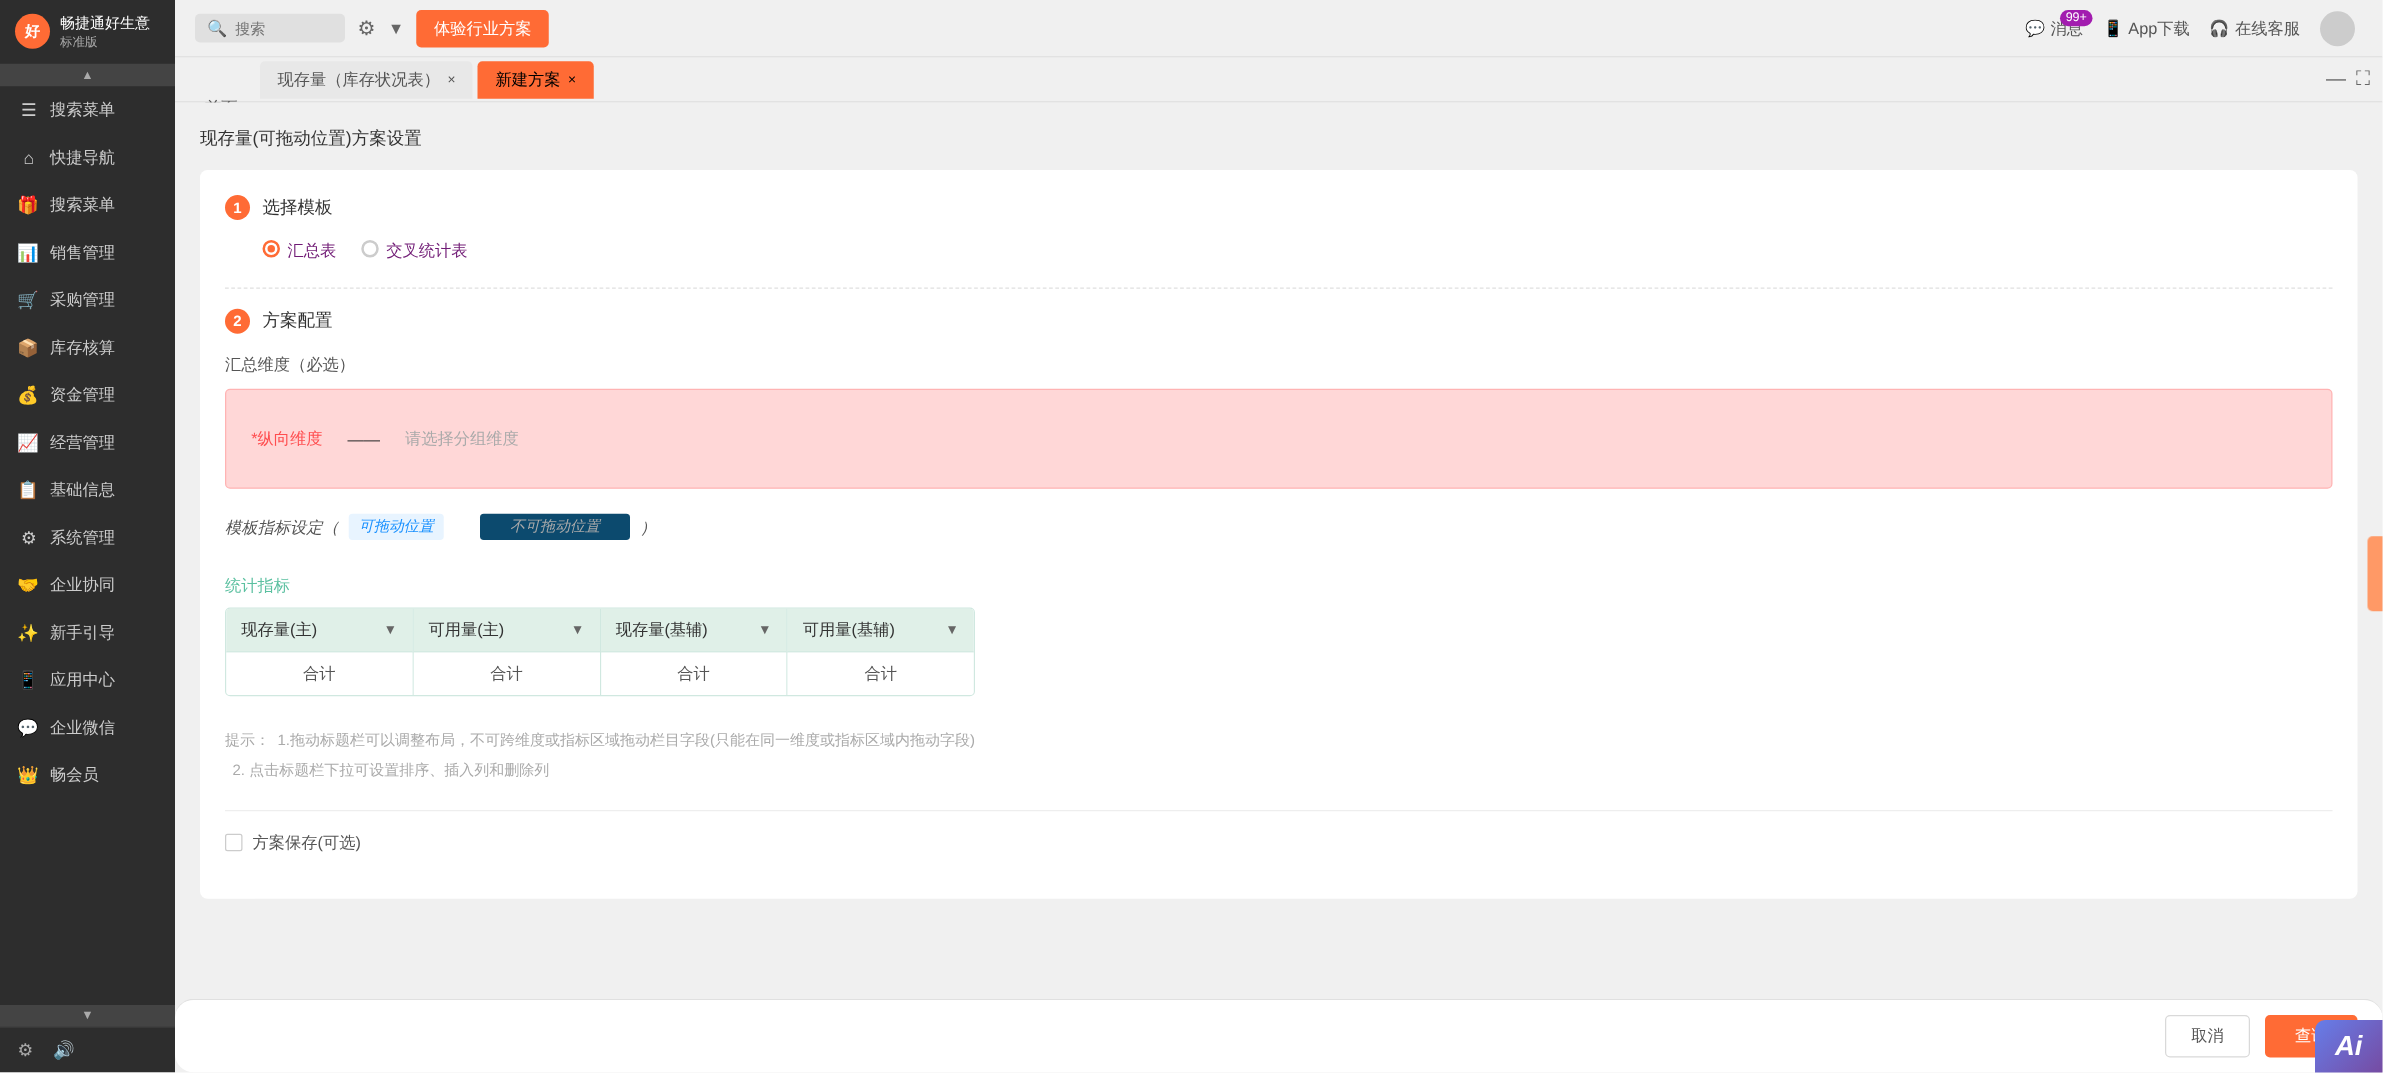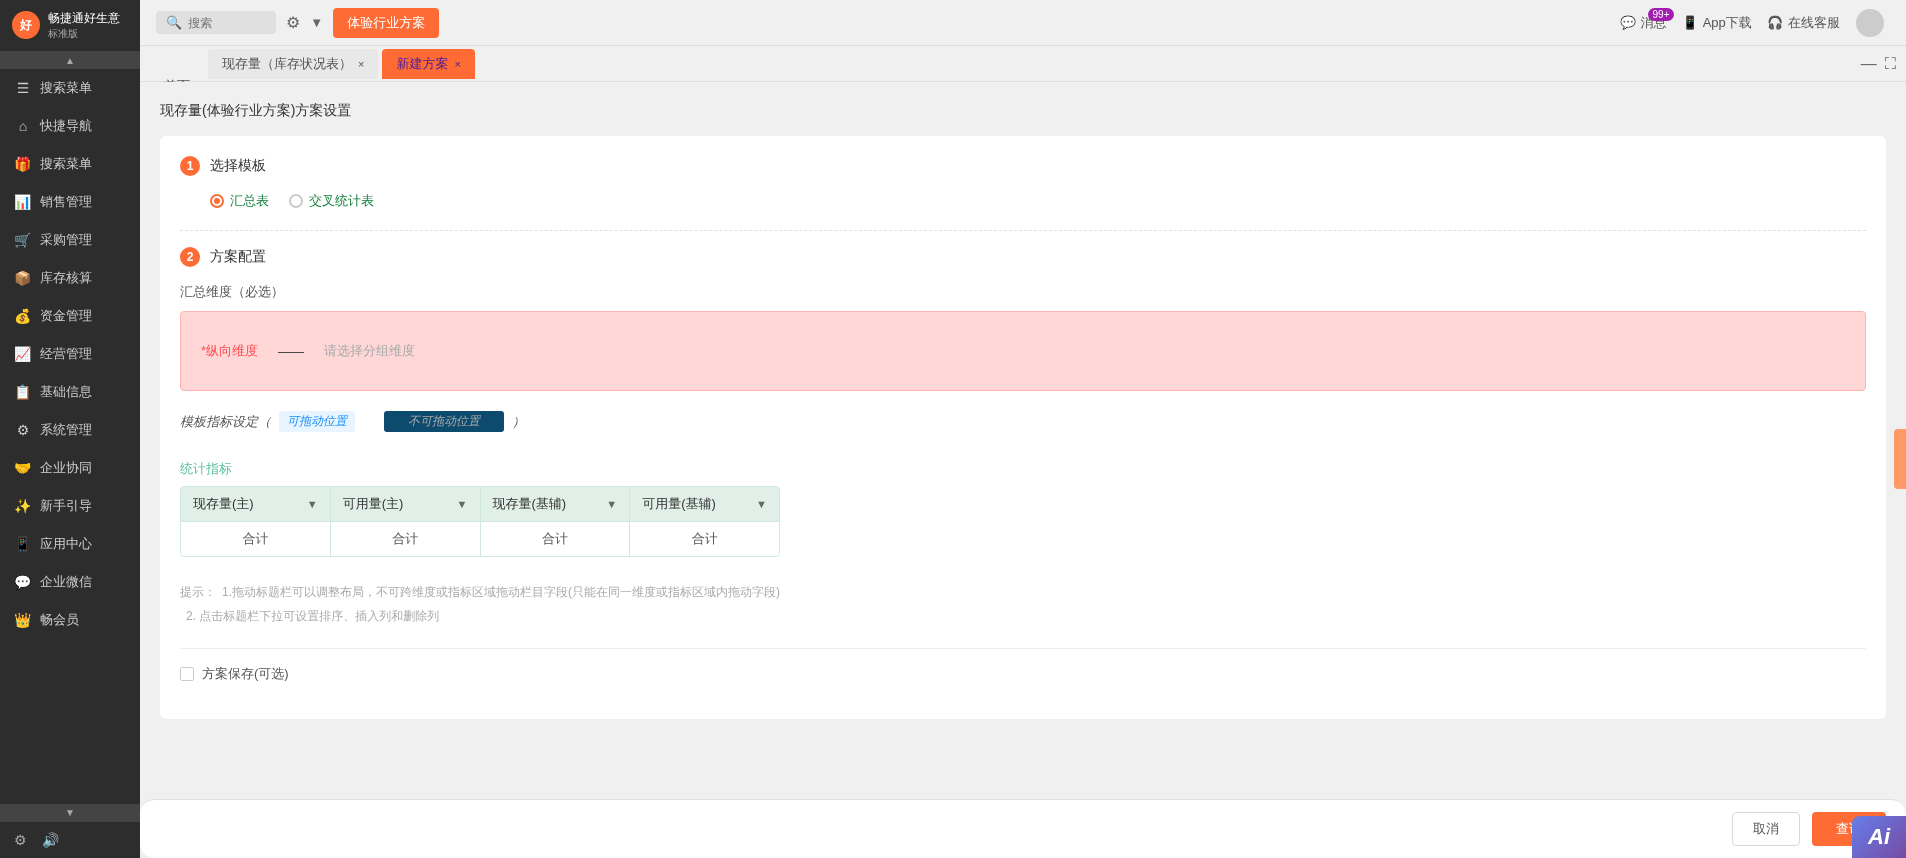--- a/index.html
+++ b/index.html
@@ -135,21 +135,21 @@
       gap: 6px;
       padding: 6px 14px;
       background: #e8e8e8;
       border-radius: 4px 4px 0 0;
       cursor: pointer;
       font-size: 13px;
       color: #555;
     }
     .tab.active {
       background: #ff6b35;
-      color: #4c1d95;
+      color: #000000;
     }
     .tab-close { font-size: 11px; cursor: pointer; }
     .tab-home {
       padding: 6px 14px;
       font-size: 13px;
       color: #555;
       cursor: pointer;
       margin-top: 44px;
     }
     .tabs-actions { margin-left: auto; display: flex; gap: 8px; }
@@ -197,25 +197,24 @@
     
     .radio-group {
       display: flex;
       align-items: center;
       gap: 20px;
       margin-bottom: 20px;
       margin-left: 30px;
     }
     .radio-item {
       display: flex;
-      align-items: center;
       gap: 6px;
       cursor: pointer;
       font-size: 13px;
-      color: #15803d;
+      color: #701a75;
     }
     .radio-circle {
       width: 14px; height: 14px;
       border-radius: 50%;
       border: 2px solid #ccc;
       display: flex; align-items: center; justify-content: center;
     }
     .radio-circle.checked {
       border-color: #ff6b35;
     }
@@ -522,21 +521,21 @@
       <span>新建方案</span>
       <span class="tab-close">×</span>
     </div>
     <div class="tabs-actions">
       <button class="tabs-action-btn">—</button>
       <button class="tabs-action-btn">⛶</button>
     </div>
   </div>
 
   <div class="content">
-    <div class="page-title">现存量(体验行业方案)方案设置</div>
+    <div class="page-title">现存量(可拖动位置)方案设置</div>
 
     <div class="section-card">
 
       <div class="step-header">
         <div class="step-number">1</div>
         <span class="step-title">选择模板</span>
       </div>
       <div class="radio-group">
         <label class="radio-item">
           <div class="radio-circle checked"></div>

